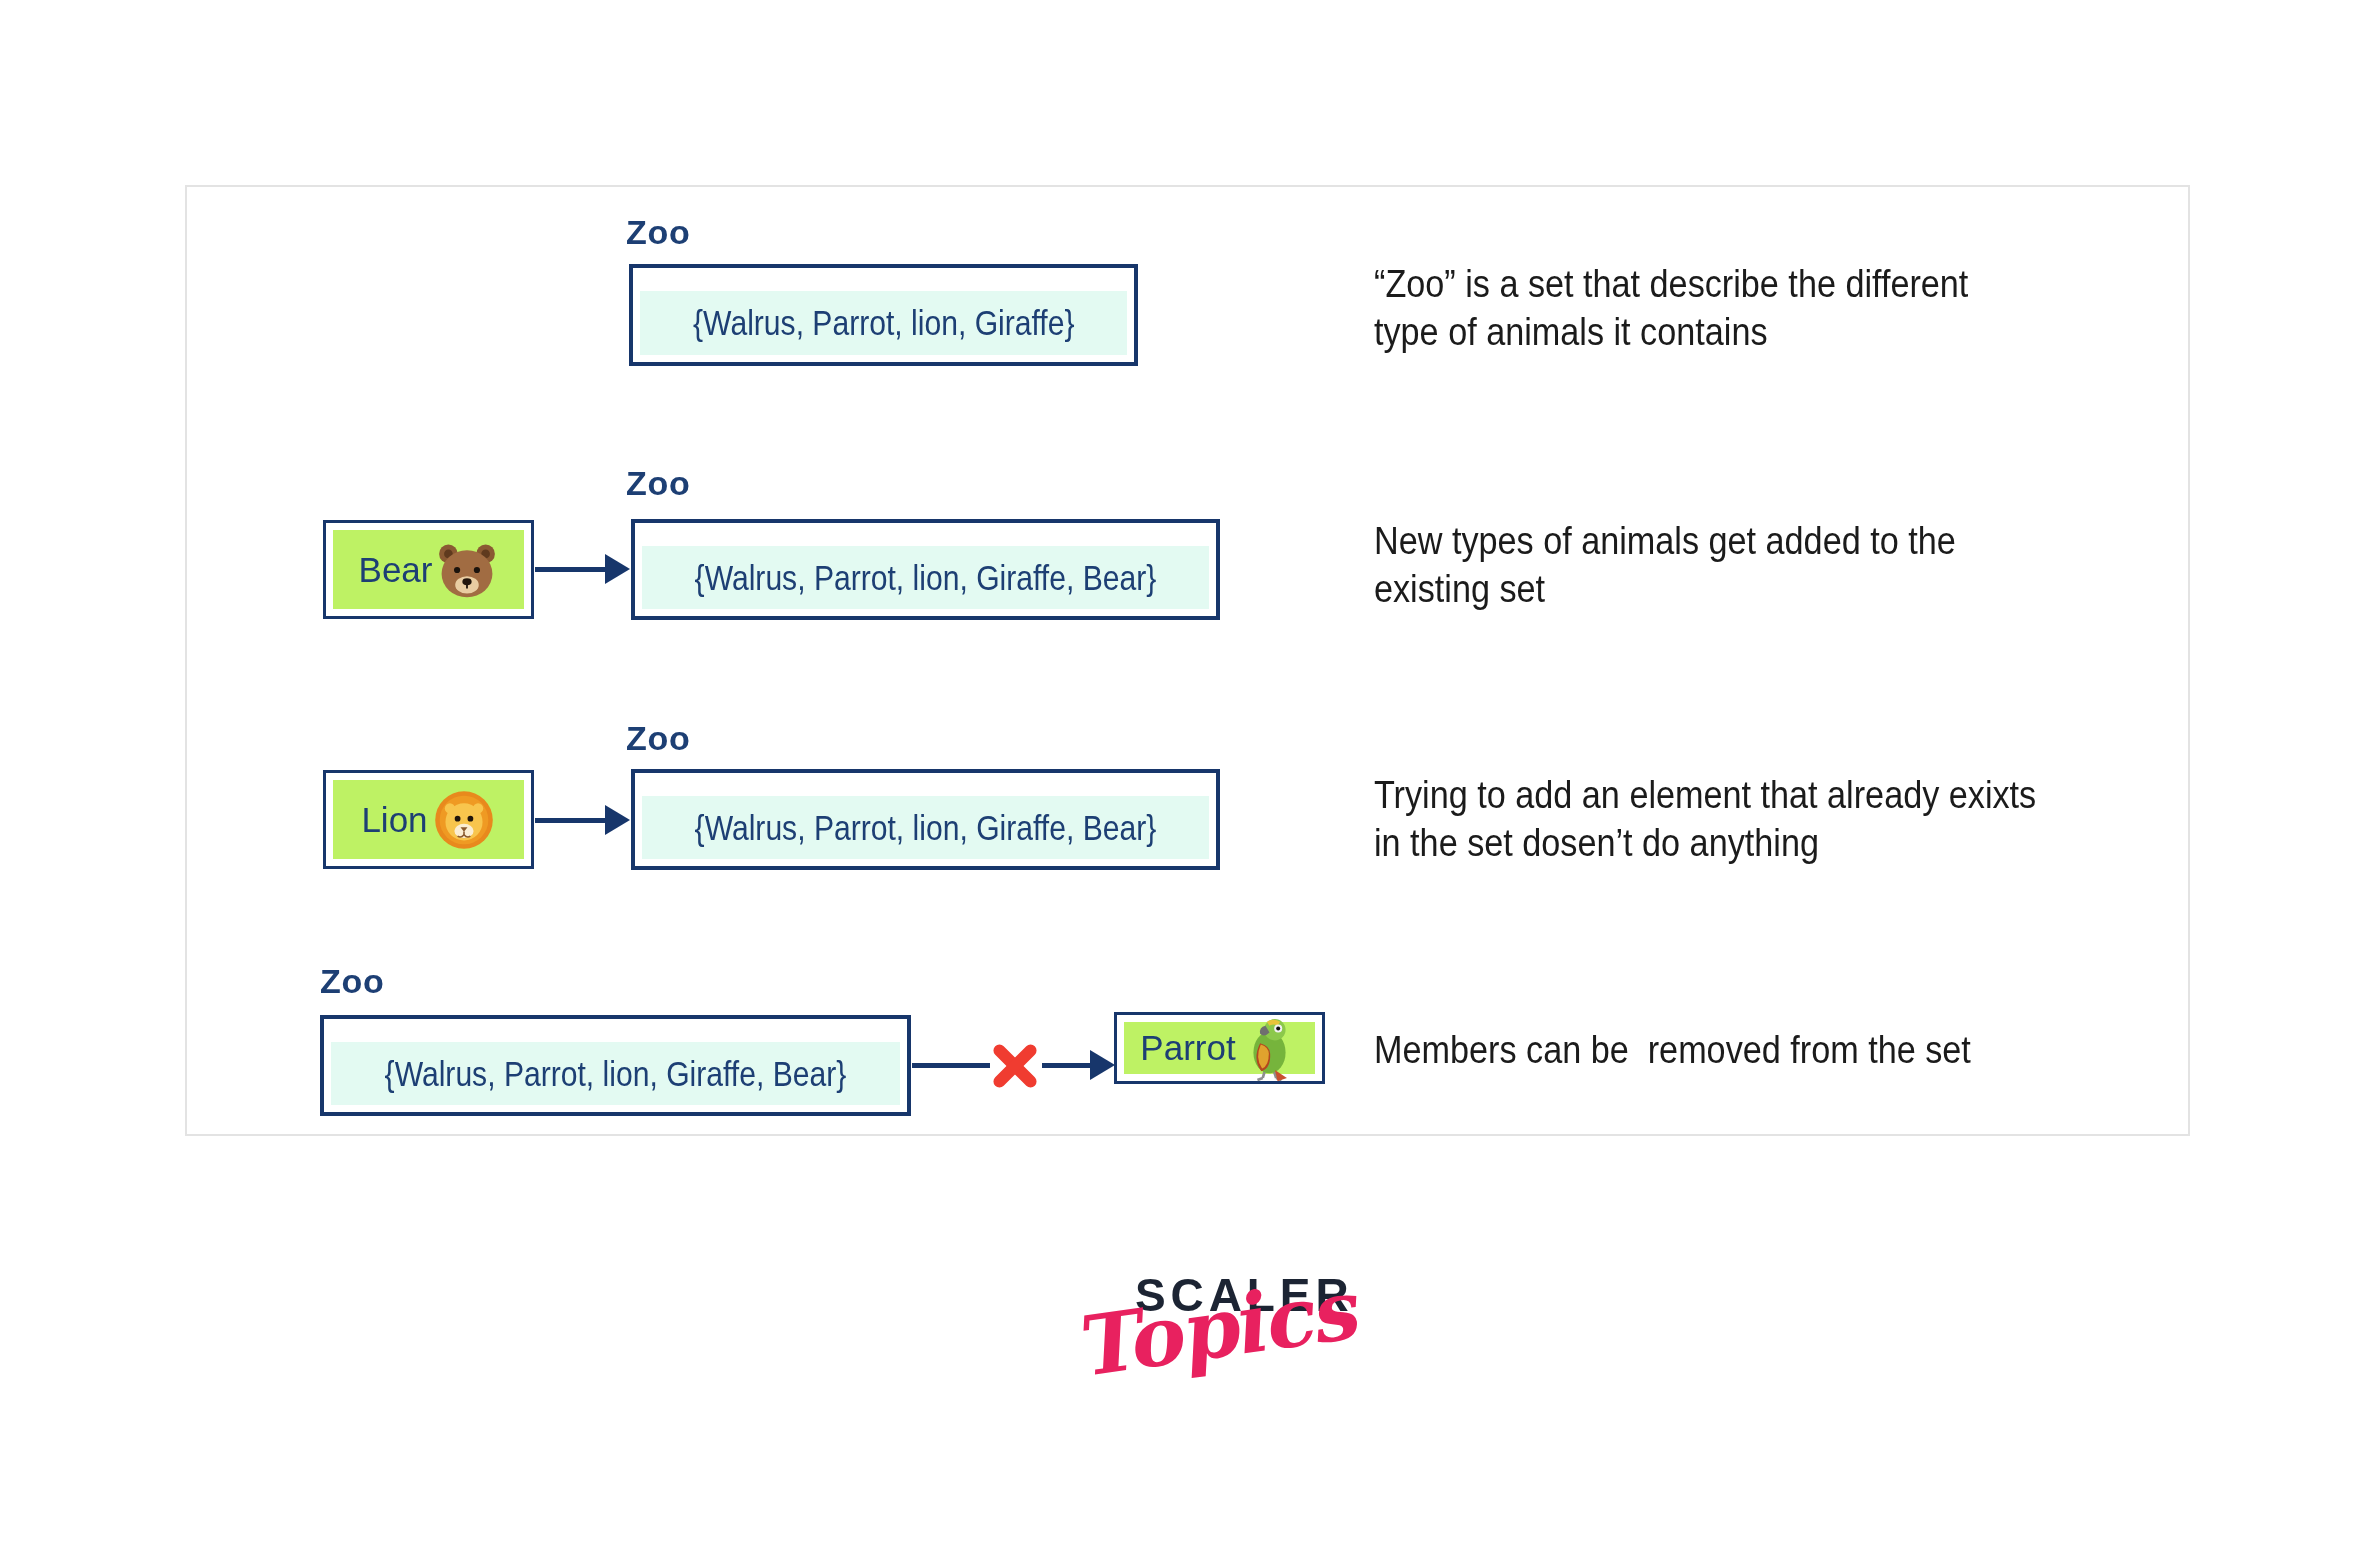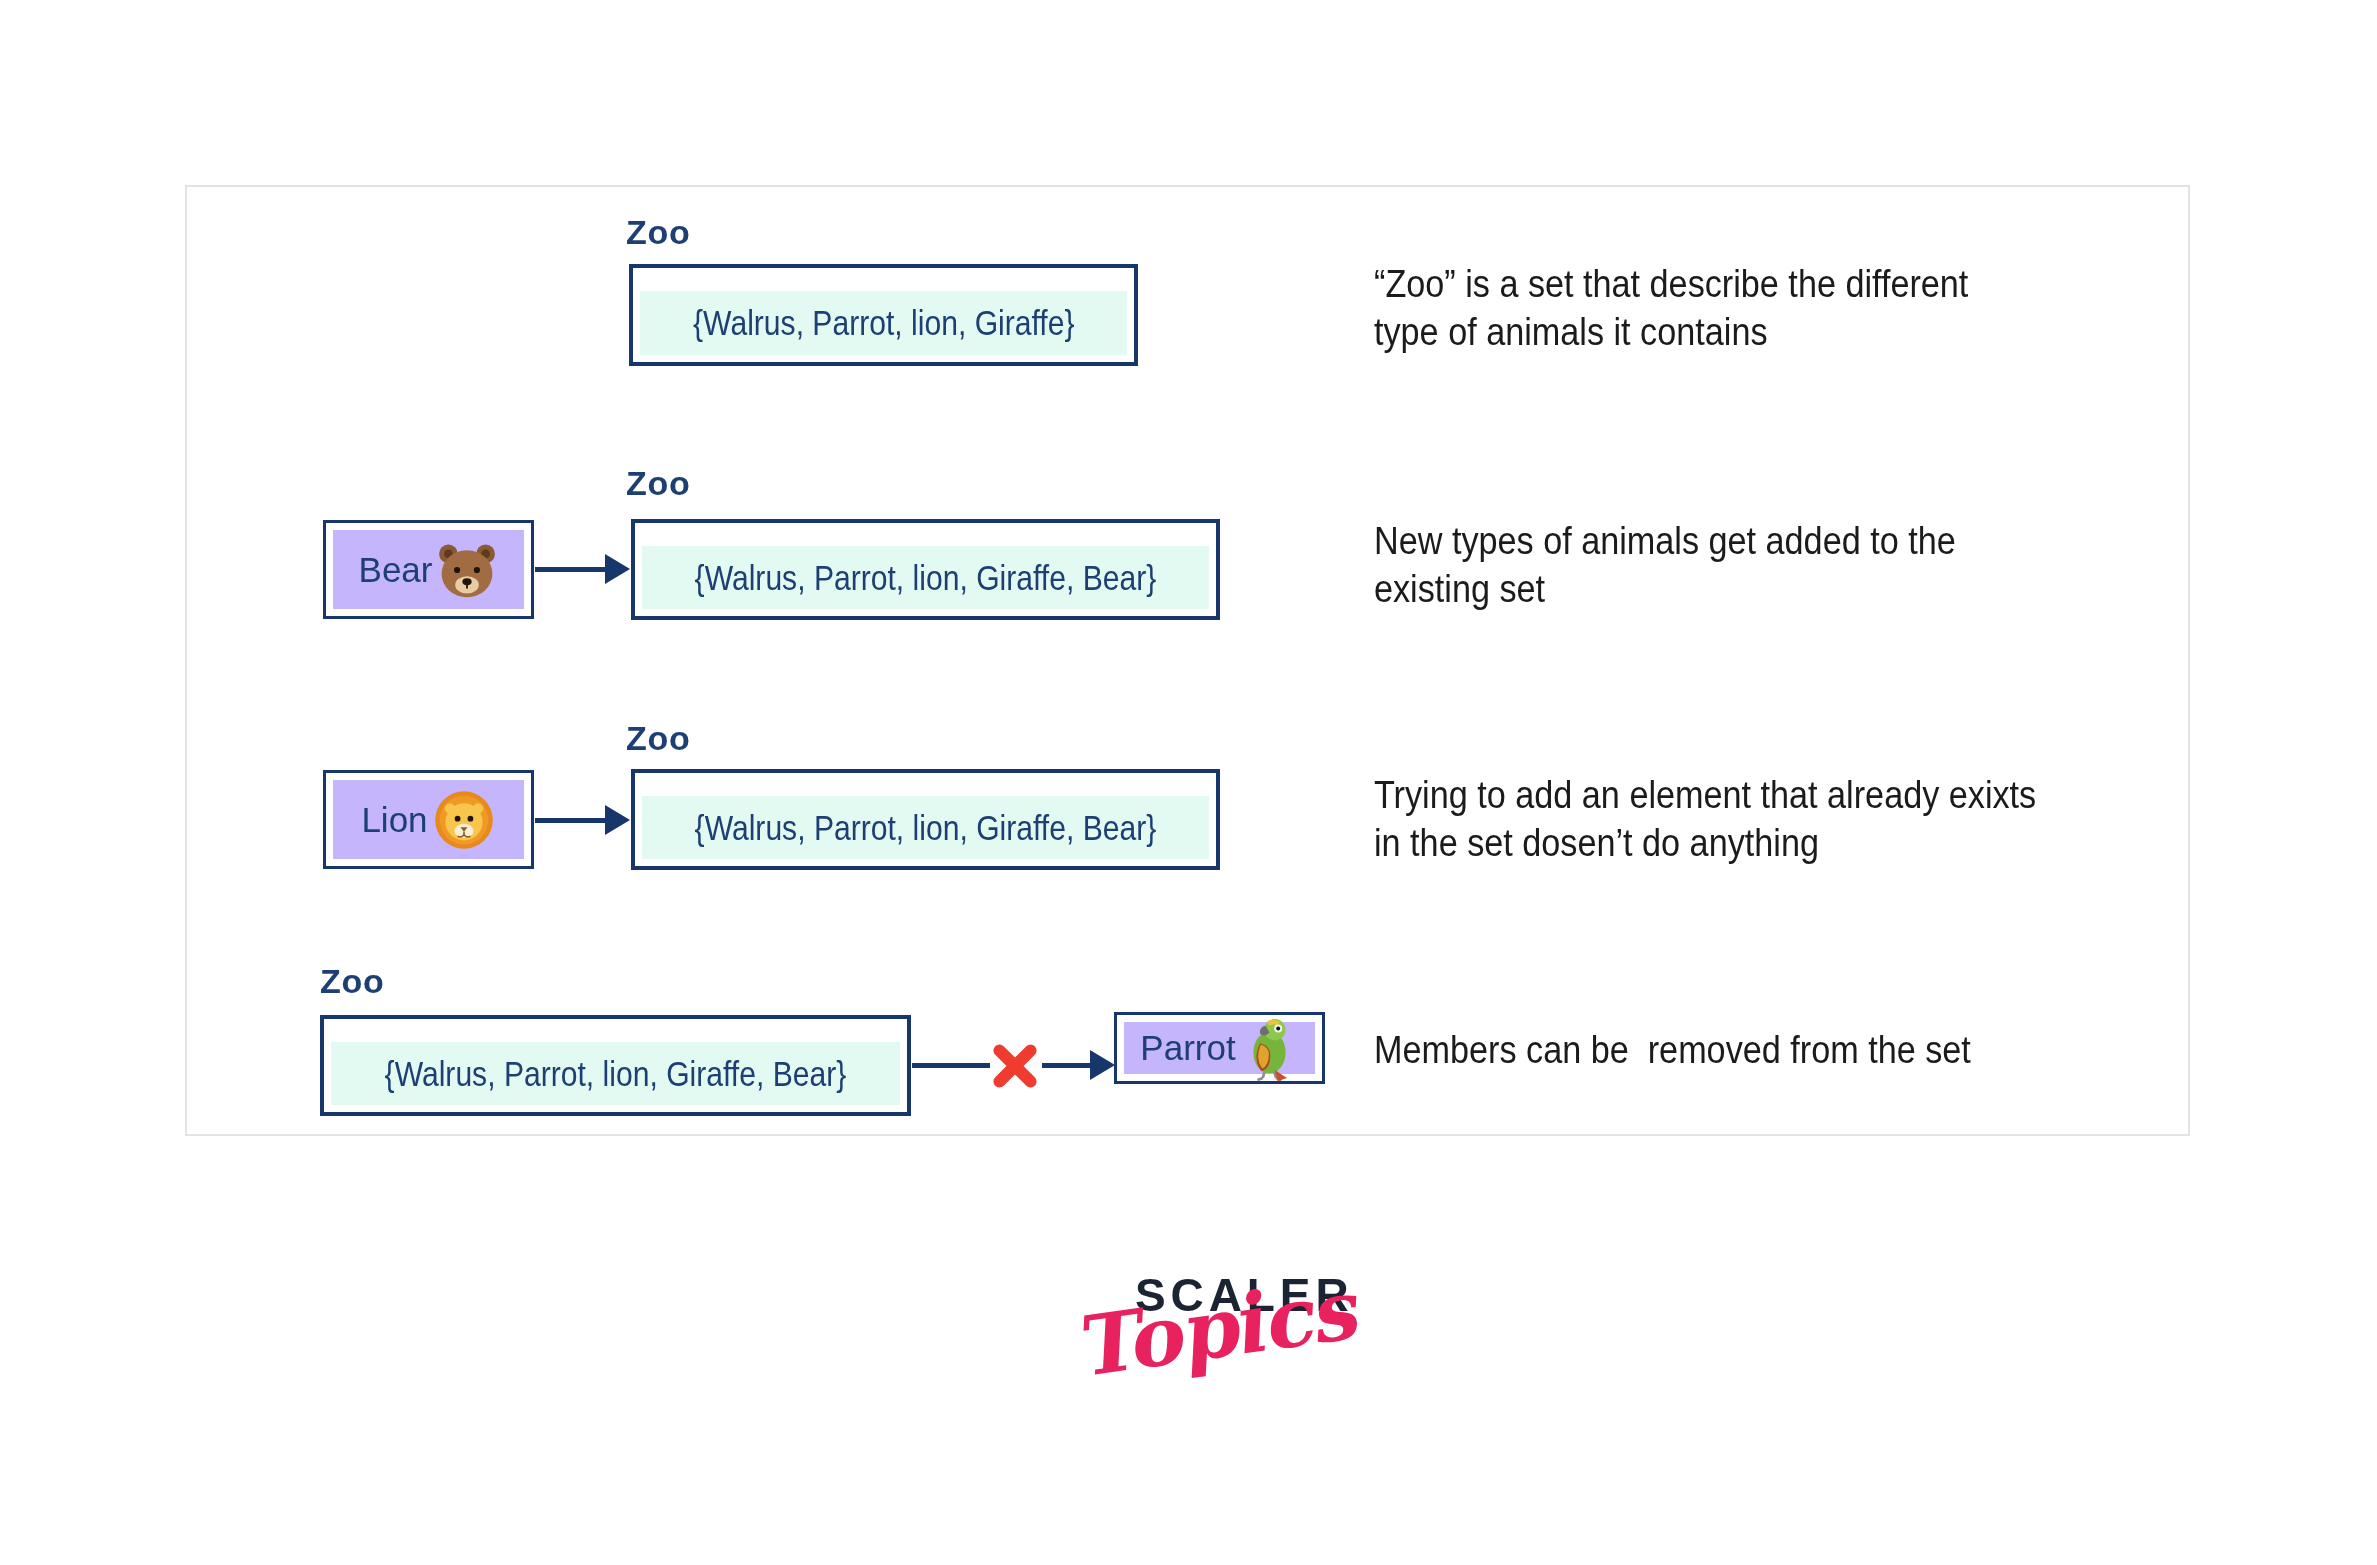--- a/index.html
+++ b/index.html
@@ -53,21 +53,21 @@
   
   .item-box {
     position: absolute;
     border: 3.5px solid #17366b;
     background: #ffffff;
     padding: 7px;
     display: flex;
   }
   .item-fill {
     flex: 1;
-    background: #c4b5fd;
+    background: #bef264;
     display: flex;
     align-items: center;
     justify-content: center;
     gap: 4px;
   }
   .item-label {
     font-size: 35px;
     color: #1d3f74;
     white-space: nowrap;
   }

